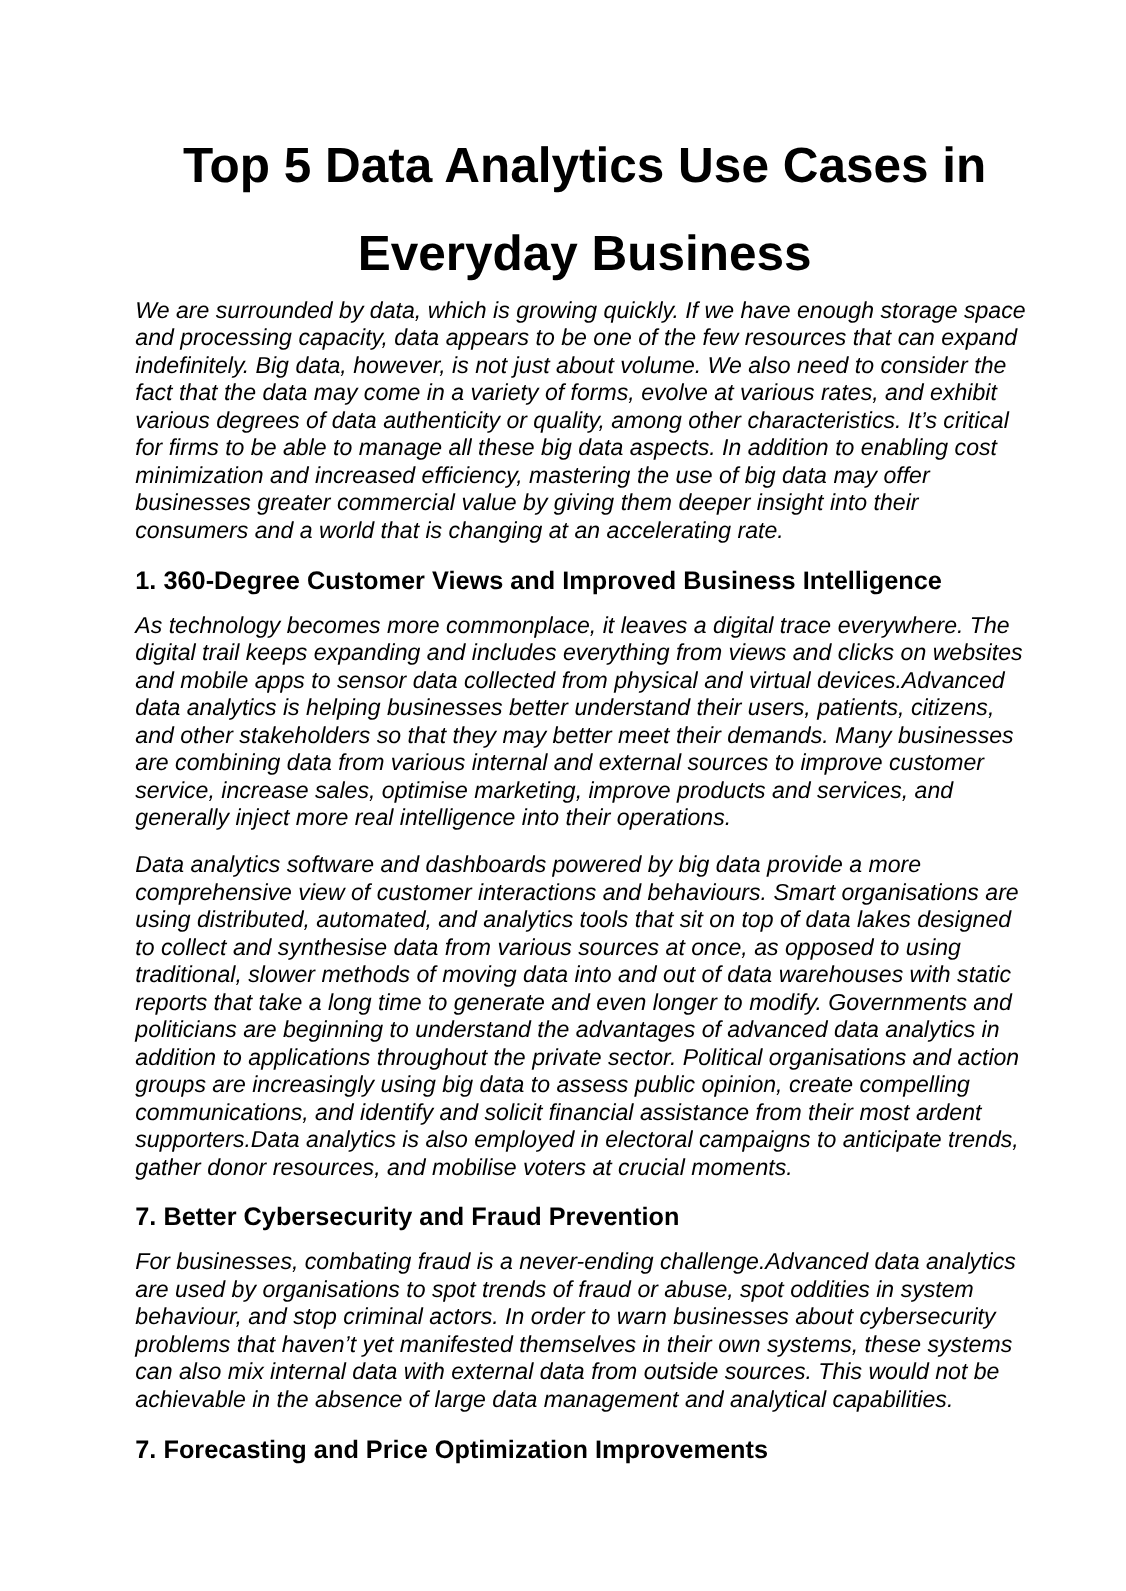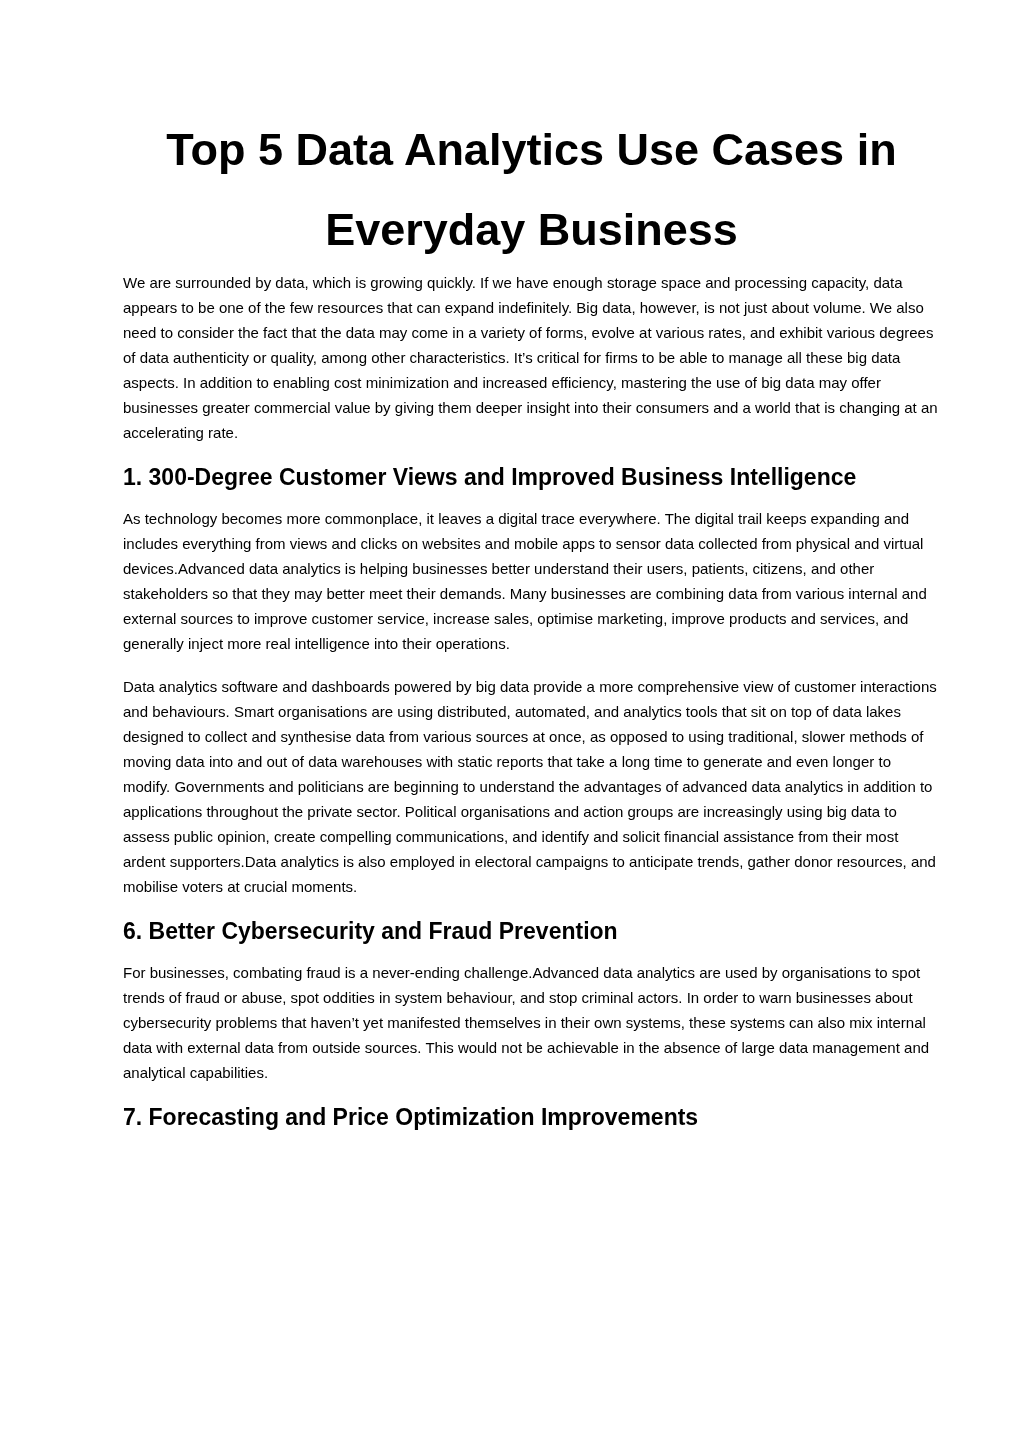--- a/index.html
+++ b/index.html
@@ -22,49 +22,50 @@
     font-size: 45px;
     font-weight: bold;
     line-height: 80px;
     text-align: center;
     margin: 0;
   }
   .intro {
     margin-top: 67px;
   }
   .body-text {
-    font-size: 15px;
+    font-size: 21px;
     line-height: 25px;
     margin: 0 0 18px 0;
+    font-style: italic;
   }
   .doc-heading {
     font-size: 23px;
     font-weight: bold;
     line-height: 28px;
     margin: 18px 0 15px 0;
   }
   section { margin: 0; padding: 0; }
 </style>
 </head>
 <body>
 
 <main class="page">
 
   <h1 class="doc-title">Top 5 Data Analytics Use Cases in Everyday Business</h1>
 
   <p class="body-text intro">We are surrounded by data, which is growing quickly. If we have enough storage space and processing capacity, data appears to be one of the few resources that can expand indefinitely. Big data, however, is not just about volume. We also need to consider the fact that the data may come in a variety of forms, evolve at various rates, and exhibit various degrees of data authenticity or quality, among other characteristics. It’s critical for firms to be able to manage all these big data aspects. In addition to enabling cost minimization and increased efficiency, mastering the use of big data may offer businesses greater commercial value by giving them deeper insight into their consumers and a world that is changing at an accelerating rate.</p>
 
   <section>
-    <h2 class="doc-heading">1. 300-Degree Customer Views and Improved Business Intelligence</h2>
+    <h2 class="doc-heading">1. 360-Degree Customer Views and Improved Business Intelligence</h2>
     <p class="body-text">As technology becomes more commonplace, it leaves a digital trace everywhere. The digital trail keeps expanding and includes everything from views and clicks on websites and mobile apps to sensor data collected from physical and virtual devices.Advanced data analytics is helping businesses better understand their users, patients, citizens, and other stakeholders so that they may better meet their demands. Many businesses are combining data from various internal and external sources to improve customer service, increase sales, optimise marketing, improve products and services, and generally inject more real intelligence into their operations.</p>
     <p class="body-text">Data analytics software and dashboards powered by big data provide a more comprehensive view of customer interactions and behaviours. Smart organisations are using distributed, automated, and analytics tools that sit on top of data lakes designed to collect and synthesise data from various sources at once, as opposed to using traditional, slower methods of moving data into and out of data warehouses with static reports that take a long time to generate and even longer to modify. Governments and politicians are beginning to understand the advantages of advanced data analytics in addition to applications throughout the private sector. Political organisations and action groups are increasingly using big data to assess public opinion, create compelling communications, and identify and solicit financial assistance from their most ardent supporters.Data analytics is also employed in electoral campaigns to anticipate trends, gather donor resources, and mobilise voters at crucial moments.</p>
   </section>
 
   <section>
-    <h2 class="doc-heading">6. Better Cybersecurity and Fraud Prevention</h2>
+    <h2 class="doc-heading">7. Better Cybersecurity and Fraud Prevention</h2>
     <p class="body-text">For businesses, combating fraud is a never-ending challenge.Advanced data analytics are used by organisations to spot trends of fraud or abuse, spot oddities in system behaviour, and stop criminal actors. In order to warn businesses about cybersecurity problems that haven’t yet manifested themselves in their own systems, these systems can also mix internal data with external data from outside sources. This would not be achievable in the absence of large data management and analytical capabilities.</p>
   </section>
 
   <section>
     <h2 class="doc-heading">7. Forecasting and Price Optimization Improvements</h2>
   </section>
 
 </main>
 
 </body></html>

